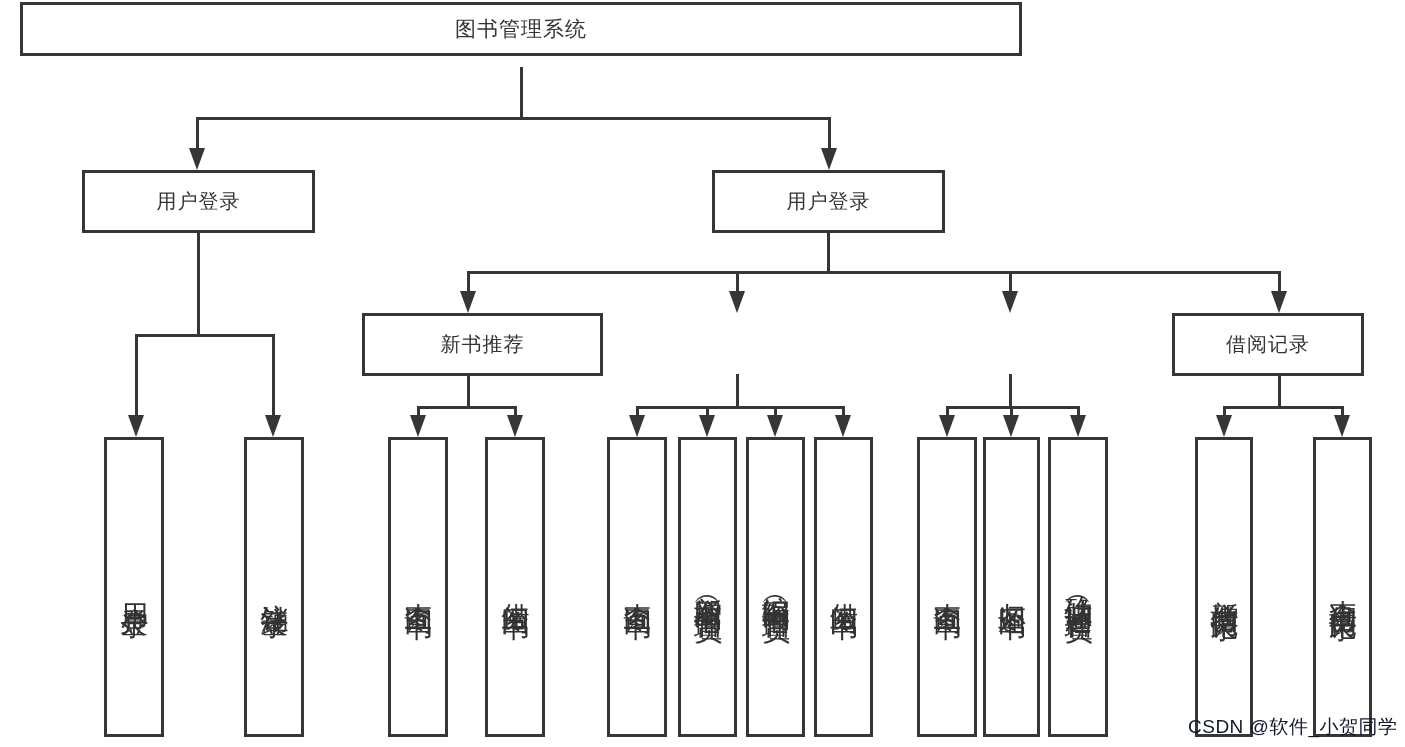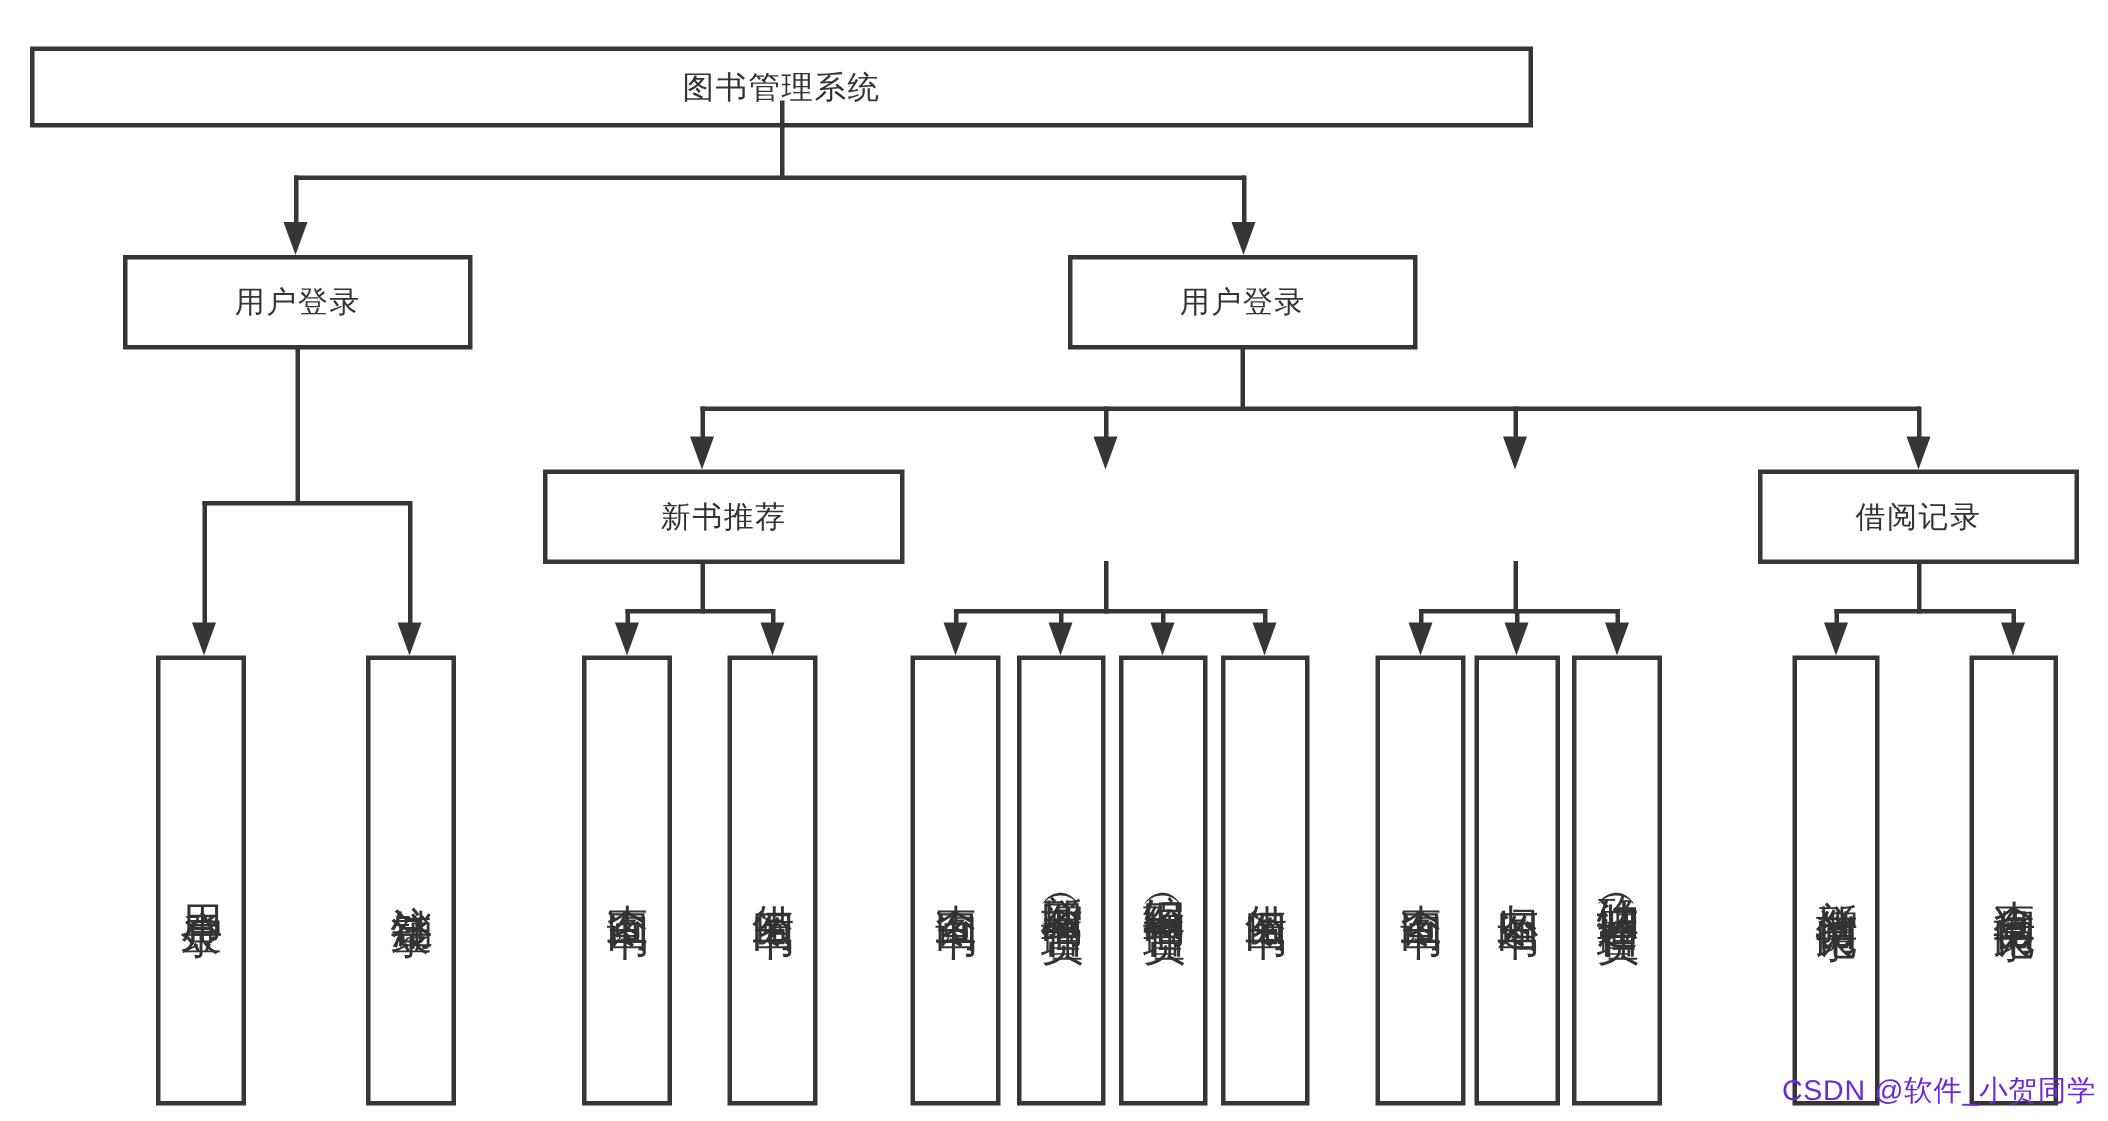--- a/index.html
+++ b/index.html
@@ -20,43 +20,43 @@
   }
   .vl { position:absolute; width:3px; background:#363636; }
   .hl { position:absolute; height:3px; background:#363636; }
   .ar {
     position:absolute; width:0; height:0;
     border-left:8px solid transparent; border-right:8px solid transparent;
     border-top:22px solid #363636;
   }
   .watermark {
     position:absolute; left:1188px; top:714px; z-index:10;
-    font-size:19px; color:#6d28d9; letter-spacing:0.5px; white-space:nowrap;
+    font-size:19px; color:#0f172a; letter-spacing:0.5px; white-space:nowrap;
   }
 </style>
 </head>
 <body>
 
 <div class="canvas">
 
-  <div class="node h root" style="left:20px; top:31px; width:1002px; height:54px;text-align:right;">
+  <div class="node h root" style="left:20px; top:2px; width:1002px; height:54px;text-align:right;">
     <span>图书管理系统</span>
   </div>
 
   <div class="node h" style="left:82px; top:170px; width:233px; height:63px;">
     <span>用户登录</span>
   </div>
   <div class="node h" style="left:712px; top:170px; width:233px; height:63px;">
     <span>用户登录</span>
   </div>
 
   <div class="node h" style="left:362px; top:313px; width:241px; height:63px;">
     <span>新书推荐</span>
   </div>
-  <div class="node h" style="left:1172px; top:313px; width:214px; height:63px;">
+  <div class="node h" style="left:1172px; top:313px; width:192px; height:63px;">
     <span>借阅记录</span>
   </div>
 
   <div class="node v" style="left:104px; top:437px; width:60px; height:300px;">
     <span>用户登录</span>
   </div>
   <div class="node v" style="left:244px; top:437px; width:60px; height:300px;">
     <span>注销登录</span>
   </div>
 

